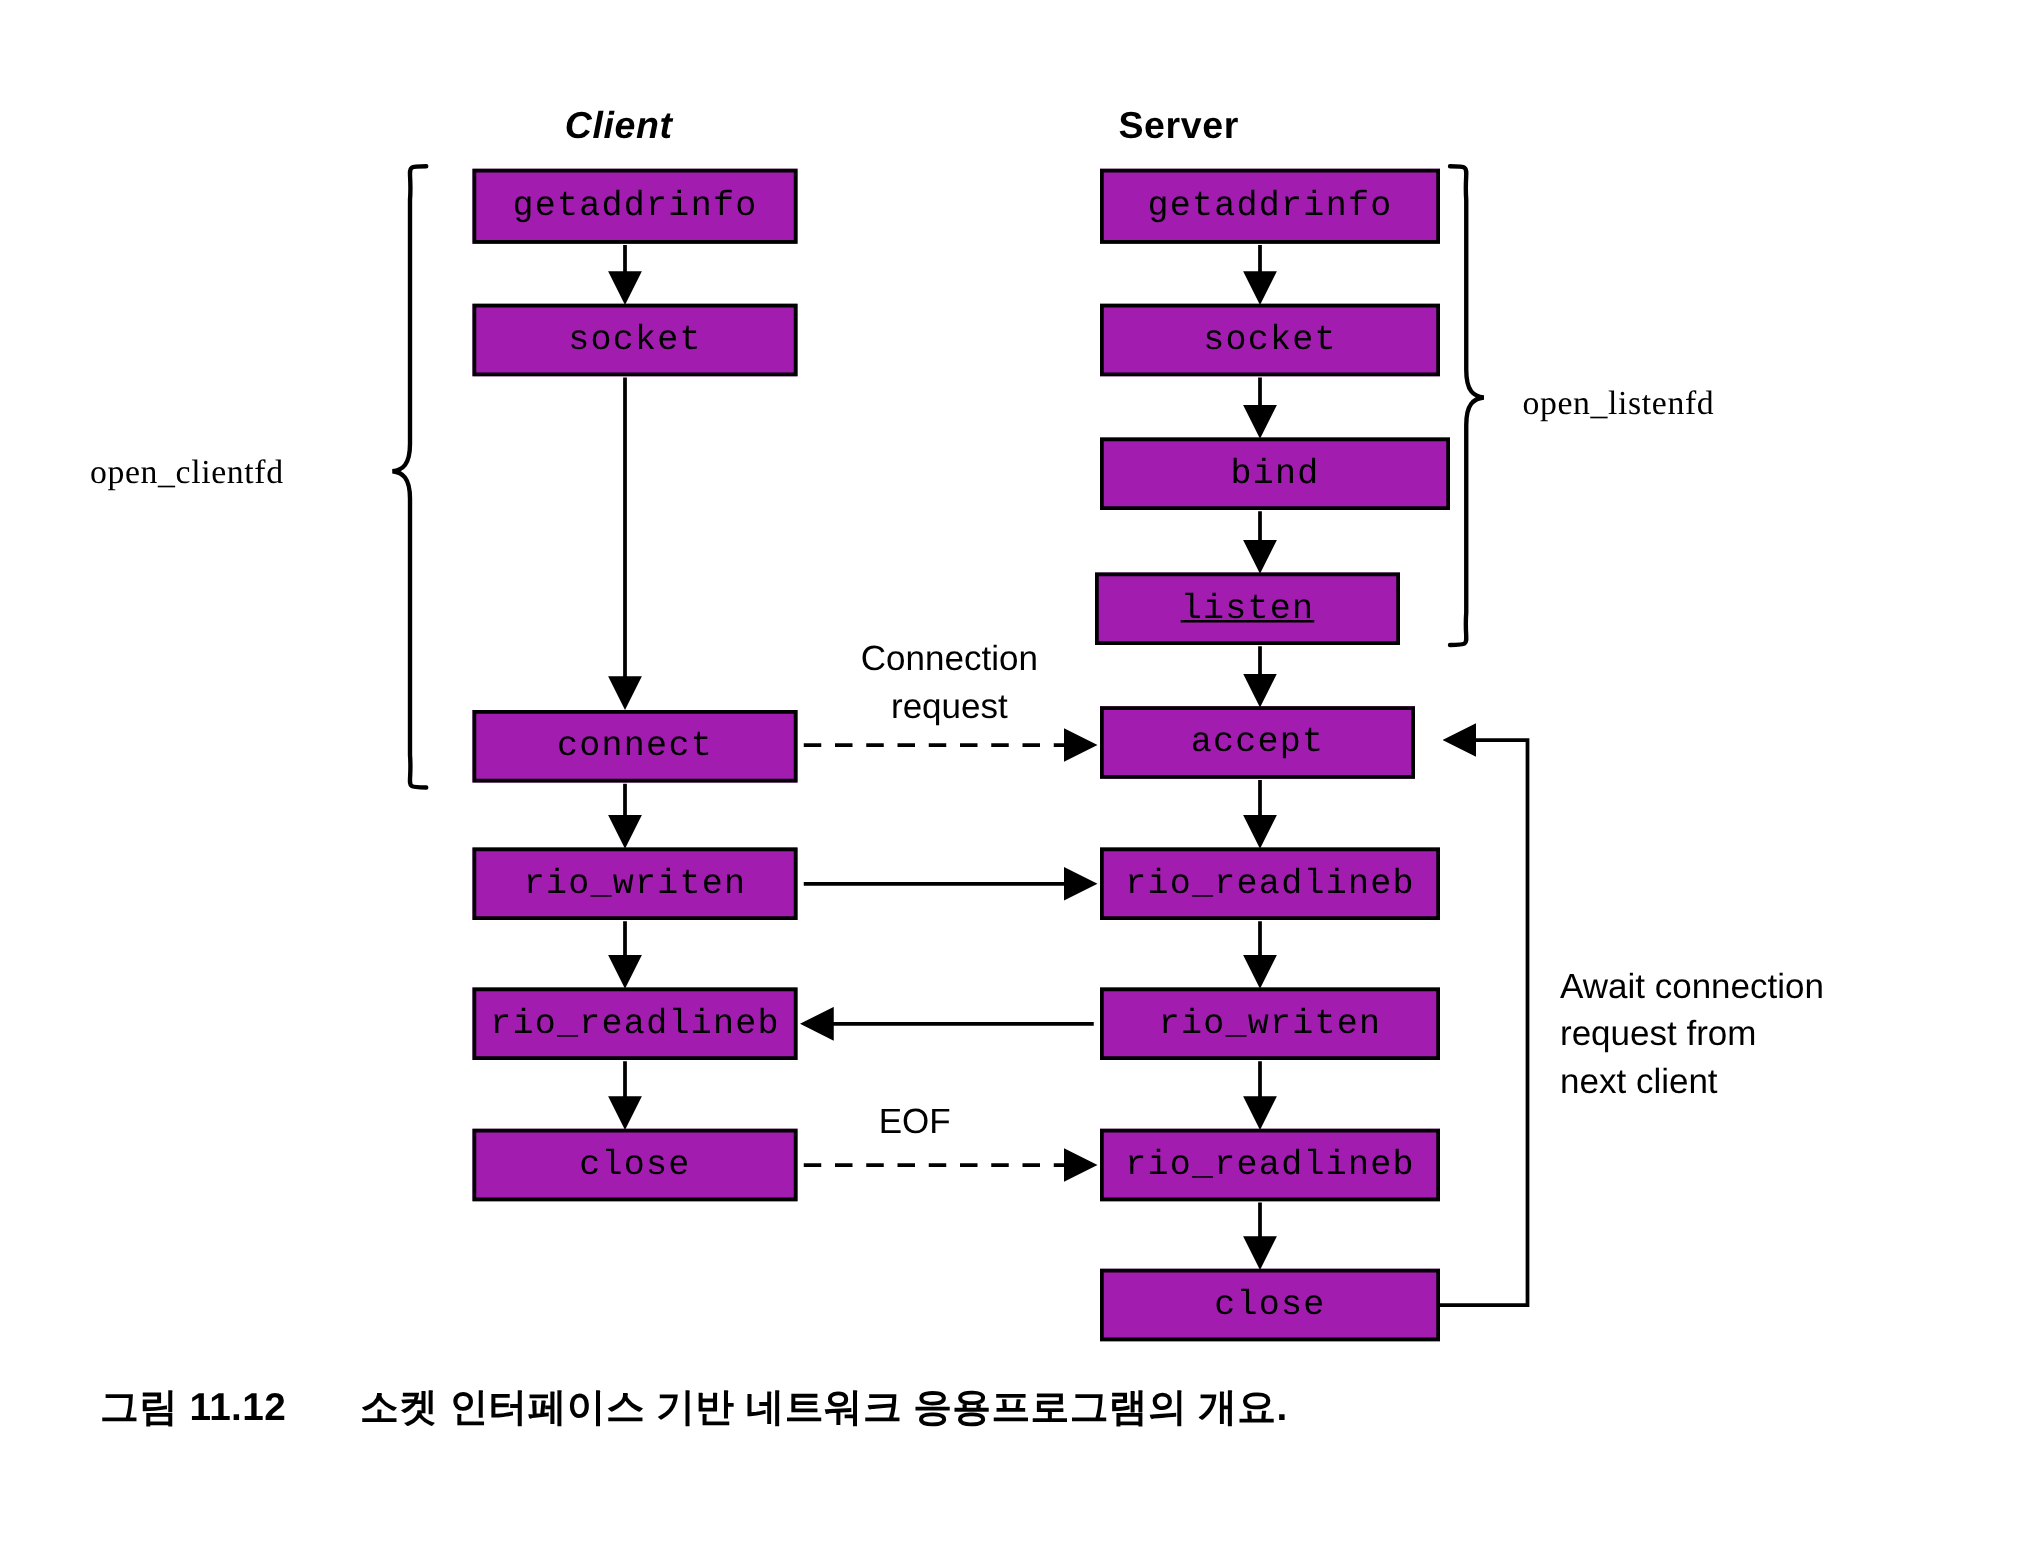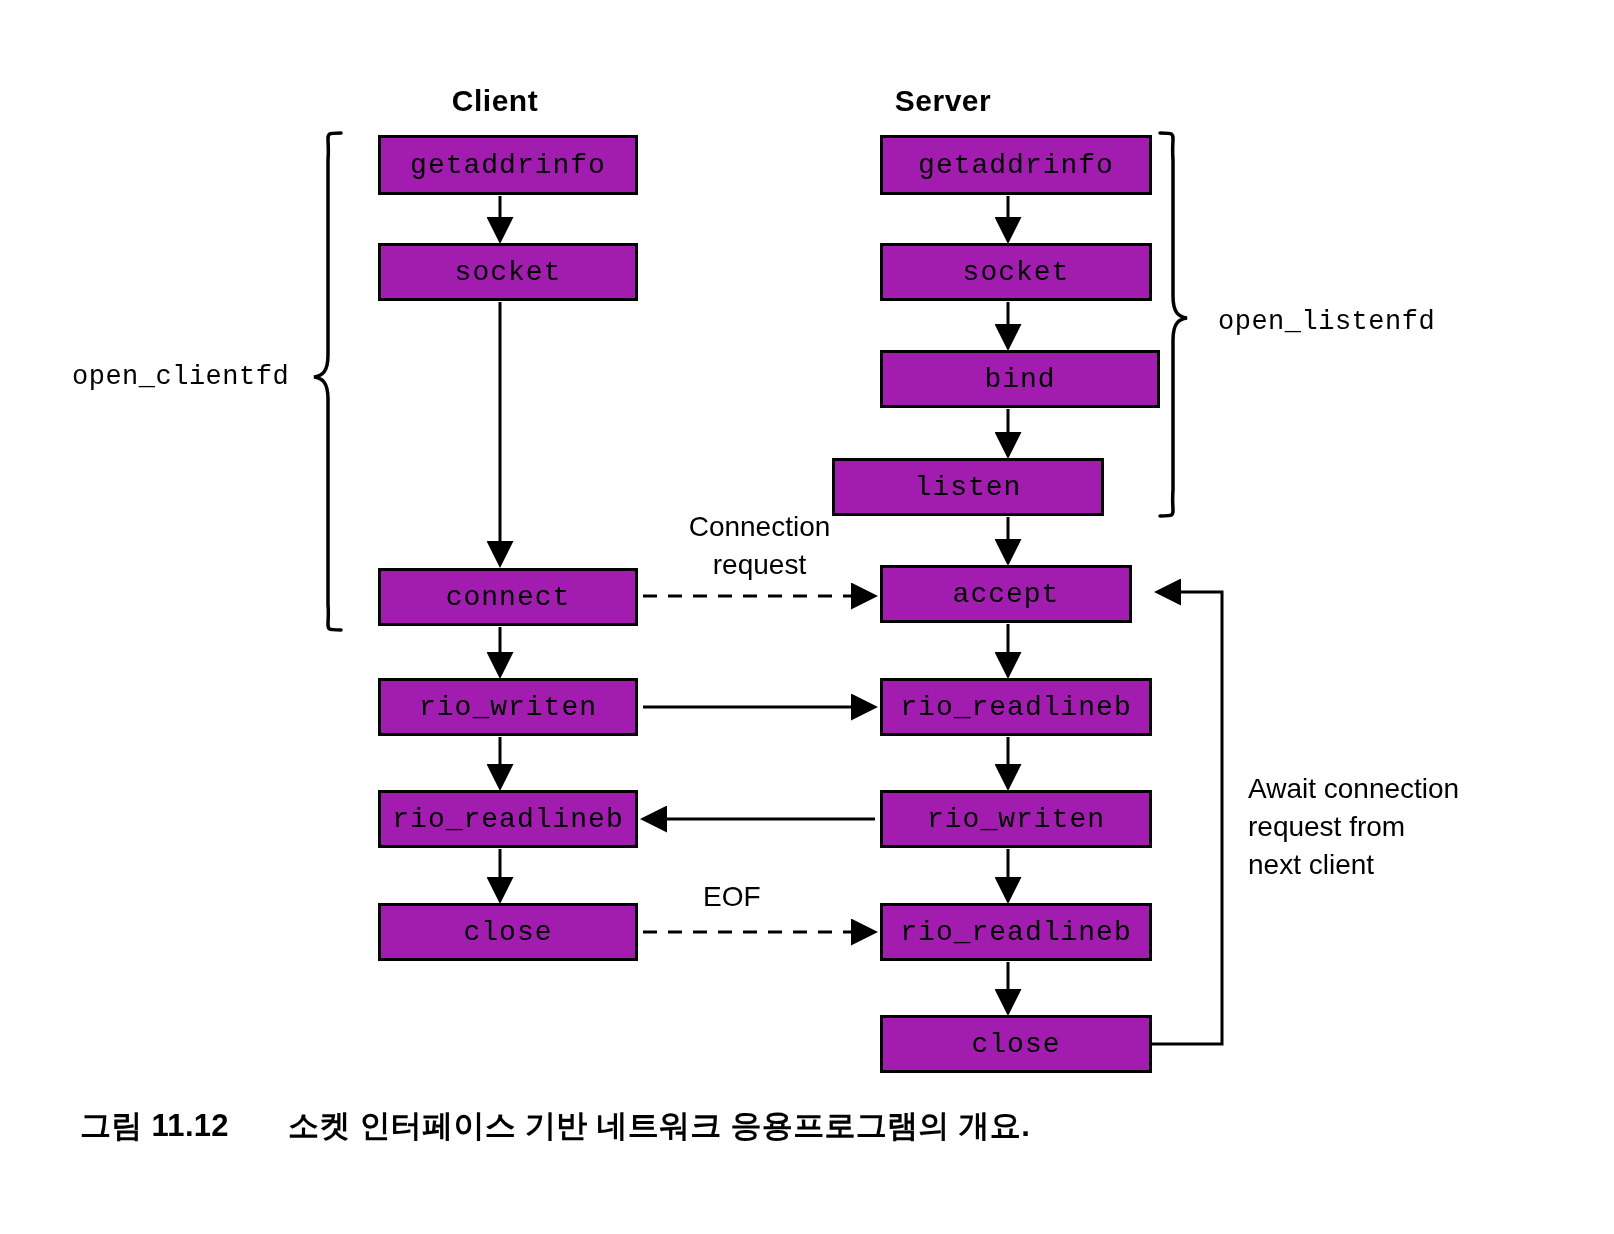--- a/index.html
+++ b/index.html
@@ -36,21 +36,21 @@
     background: #a21caf;
     font-family: "Liberation Mono", monospace;
     font-size: 28px;
     display: flex;
     align-items: center;
     justify-content: center;
     letter-spacing: 1px;
   }
   .label-mono {
     position: absolute;
-    font-family: Liberation Mono, monospace;
+    font-family: Liberation Serif, serif;
     font-size: 27px;
     letter-spacing: 0.5px;
     white-space: nowrap;
   }
   .label-sans {
     position: absolute;
     font-family: "Liberation Sans", sans-serif;
     font-size: 28px;
     line-height: 1.35;
     white-space: pre;
@@ -69,34 +69,34 @@
     width: 1614px;
     height: 1234px;
     pointer-events: none;
   }
 </style>
 </head>
 <body>
 
 <div id="canvas">
 
-  <div class="col-title" style="left:380px; top:84px; width:230px;">Client</div>
+  <div class="col-title" style="left:380px; top:84px; width:230px;font-style:italic;">Client</div>
   <div class="col-title" style="left:828px; top:84px; width:230px;">Server</div>
 
   <div class="node" style="left:378px; top:135px; width:260px; height:60px;">getaddrinfo</div>
   <div class="node" style="left:378px; top:243px; width:260px; height:58px;">socket</div>
   <div class="node" style="left:378px; top:568px; width:260px; height:58px;">connect</div>
   <div class="node" style="left:378px; top:678px; width:260px; height:58px;">rio_writen</div>
   <div class="node" style="left:378px; top:790px; width:260px; height:58px;">rio_readlineb</div>
   <div class="node" style="left:378px; top:903px; width:260px; height:58px;">close</div>
 
   <div class="node" style="left:880px; top:135px; width:272px; height:60px;">getaddrinfo</div>
   <div class="node" style="left:880px; top:243px; width:272px; height:58px;">socket</div>
   <div class="node" style="left:880px; top:350px; width:280px; height:58px;text-align:right;">bind</div>
-  <div class="node" style="left:832px; top:458px; width:272px; height:58px;">listen</div>
+  <div class="node" style="left:876px; top:458px; width:244px; height:58px;text-decoration:underline;">listen</div>
   <div class="node" style="left:880px; top:565px; width:252px; height:58px;">accept</div>
   <div class="node" style="left:880px; top:678px; width:272px; height:58px;">rio_readlineb</div>
   <div class="node" style="left:880px; top:790px; width:272px; height:58px;">rio_writen</div>
   <div class="node" style="left:880px; top:903px; width:272px; height:58px;">rio_readlineb</div>
   <div class="node" style="left:880px; top:1015px; width:272px; height:58px;">close</div>
 
   <div class="label-mono" style="left:72px; top:362px;">open_clientfd</div>
   <div class="label-mono" style="left:1218px; top:307px;">open_listenfd</div>
 
   <div class="label-sans" style="left:672px; top:508px; text-align:center; width:175px;">Connection

